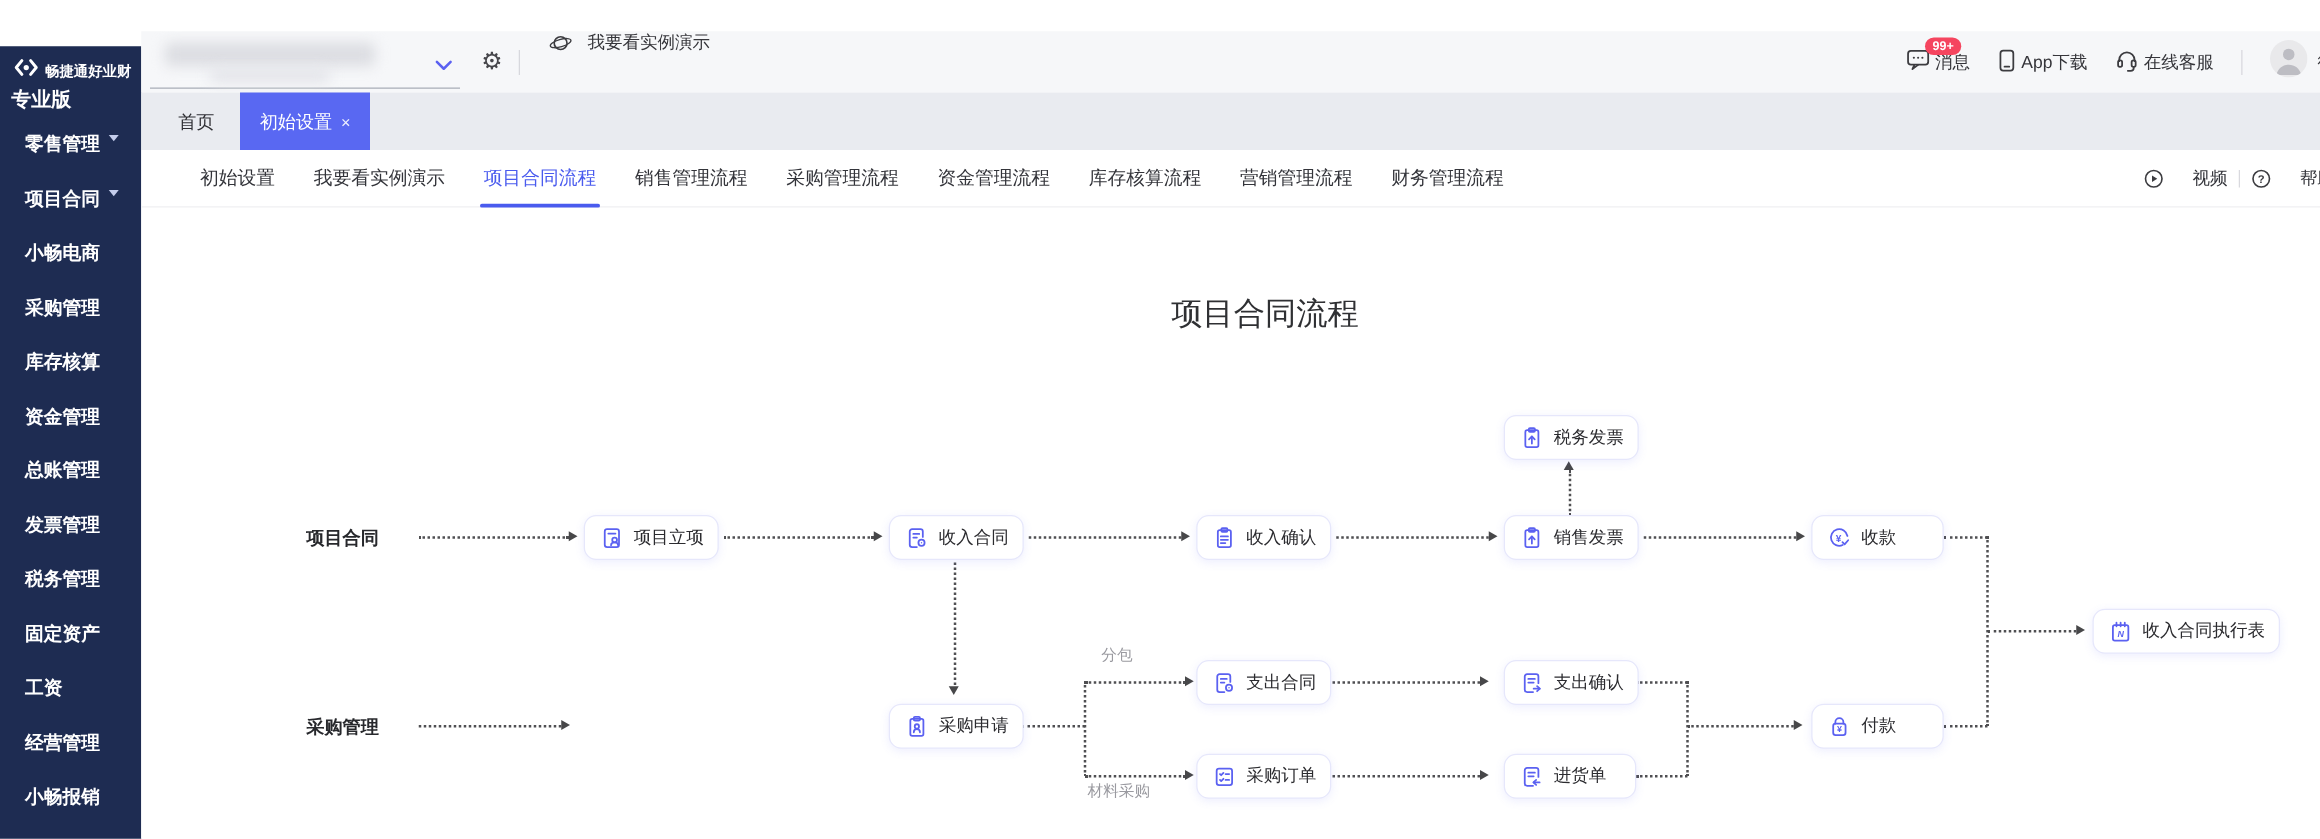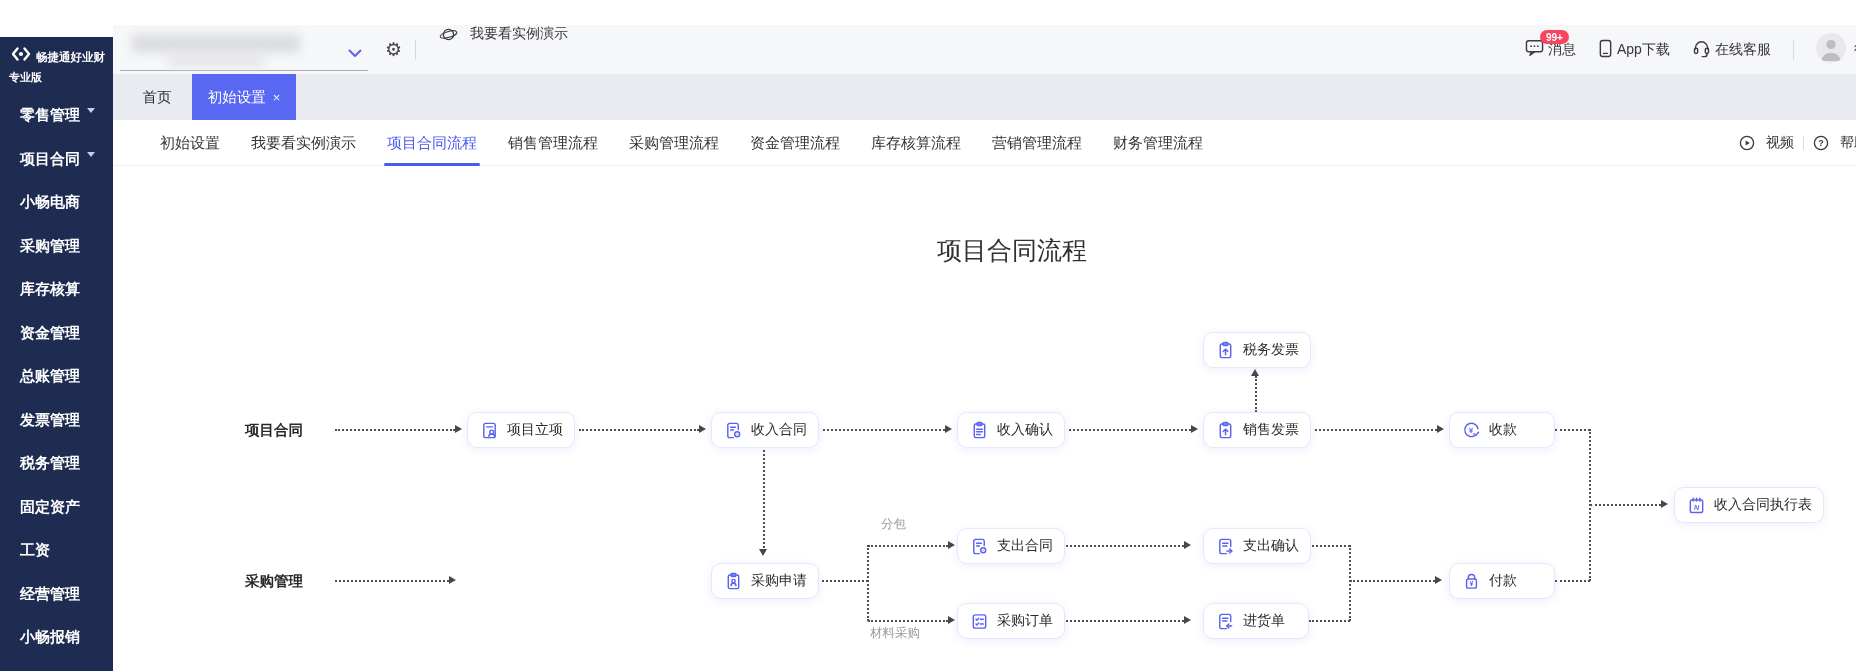--- a/index.html
+++ b/index.html
@@ -4,21 +4,21 @@
 <style>
   html,body{margin:0;padding:0;}
   body{width:1856px;height:671px;position:relative;overflow:hidden;background:#fff;
        font-family:"Liberation Sans","DejaVu Sans",sans-serif;-webkit-font-smoothing:antialiased;}
   .topstrip{position:absolute;left:0;top:0;width:1856px;height:25px;background:#ffffff;}
   
   .navcol{position:absolute;left:0;top:25px;width:113px;height:646px;background:#1e2c52;color:#fff;margin-top:12px;}
   .logo{position:absolute;left:0;top:0;width:113px;height:49px;}
   .logo-mark{position:absolute;left:9px;top:5px;}
   .brand{position:absolute;left:36px;top:13px;font-size:11.5px;font-weight:700;color:#fff;white-space:nowrap;}
-  .edition{position:absolute;left:9px;top:33px;font-size:11px;font-weight:700;color:#fff;}
+  .edition{position:absolute;left:9px;top:33px;font-size:16px;font-weight:700;color:#fff;}
   .side-list{position:absolute;left:0;top:69px;width:113px;list-style:none;margin:0;padding:0;}
   .side-item{height:43.5px;display:flex;align-items:flex-start;padding-left:20px;gap:7px;
              font-size:15px;font-weight:600;color:#ffffff;cursor:pointer;white-space:nowrap;}
   .caret{width:0;height:0;border-left:4.5px solid transparent;border-right:4.5px solid transparent;
          border-top:5px solid #c4cdec;margin-top:2px;}
   
   .appbar{position:absolute;left:113px;top:25px;width:1743px;height:49px;background:#f6f7f9;overflow:hidden;}
   .selector{position:absolute;left:7px;top:0;width:248px;height:45px;border-bottom:1px solid #a8adb7;}
   .blob1{position:absolute;left:12px;top:9px;width:168px;height:19px;background:#dcdde2;border-radius:4px;filter:blur(5px);}
   .blob2{position:absolute;left:48px;top:30px;width:96px;height:11px;background:#e3e4e9;border-radius:4px;filter:blur(5px);}
@@ -43,21 +43,21 @@
   .wtab-close{font-size:13px;line-height:13px;opacity:.9;cursor:pointer;}
   
   .main{position:absolute;left:113px;top:120px;width:1743px;height:551px;background:#fff;overflow:hidden;}
   .flowtabs{position:absolute;left:0;top:0;right:0;height:46px;display:flex;align-items:center;gap:31px;
             padding-left:47px;border-bottom:1px solid #f0f0f2;box-sizing:border-box;}
   .ftab{font-size:15px;color:#33343a;cursor:pointer;position:relative;line-height:20px;white-space:nowrap;}
   .ftab.active{color:#4a5bee;}
   .ftab.active::after{content:"";position:absolute;left:-3px;right:-3px;bottom:-13px;height:3px;
                       background:#4a5bee;border-radius:2px;}
   .ft-right{position:absolute;right:-12px;top:0;height:46px;display:flex;align-items:center;gap:9px;}
-  .ft-item{display:flex;align-items:center;gap:11px;font-size:14px;color:#33343a;cursor:pointer;white-space:nowrap;text-align:right;}
+  .ft-item{display:flex;align-items:center;gap:23px;font-size:14px;color:#33343a;cursor:pointer;white-space:nowrap;text-align:right;}
   .ft-div{width:1px;height:14px;background:#d9d9de;}
   
   .flow-title{position:absolute;left:899px;top:114px;transform:translateX(-50%);
               font-size:25px;font-weight:500;color:#2f3033;white-space:nowrap;}
   .rowlabel{position:absolute;font-size:14.5px;font-weight:700;color:#27282c;white-space:nowrap;}
   .node{position:absolute;height:36px;min-width:106px;box-sizing:border-box;display:flex;align-items:center;
         gap:8px;padding:0 11px 0 12px;background:#fff;border:1px solid #e6e7fb;border-radius:10px;
         box-shadow:0 2px 8px rgba(108,112,244,.12);font-size:14px;color:#2b2b2f;font-weight:500;
         cursor:pointer;white-space:nowrap;}
   .nicon{display:flex;align-items:center;}

